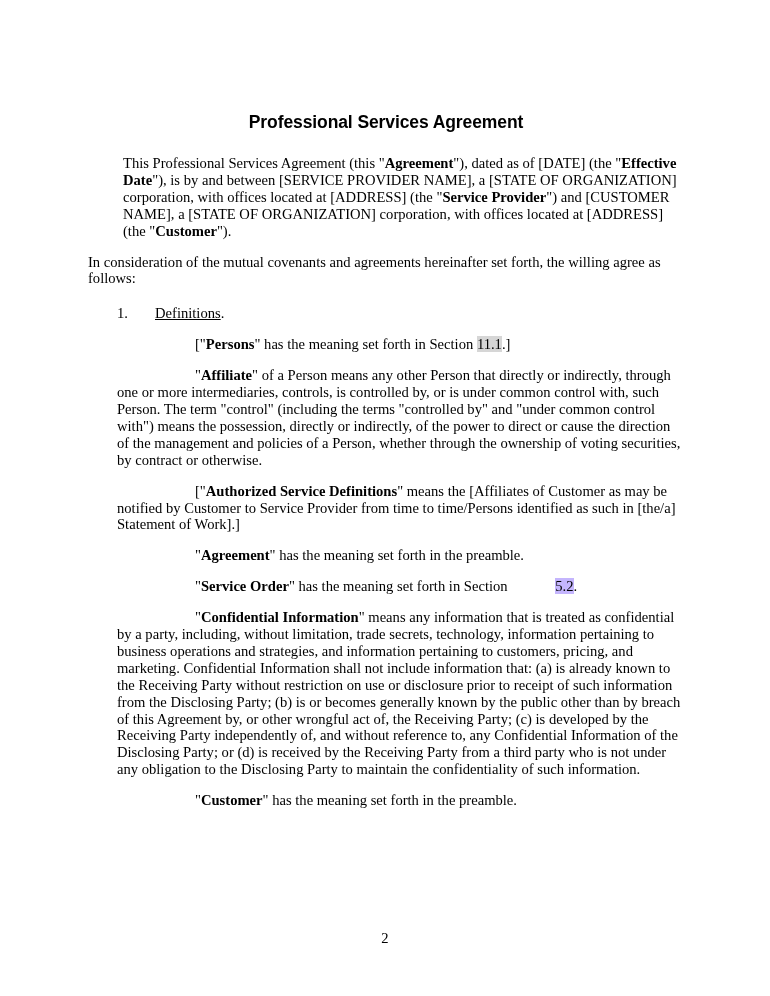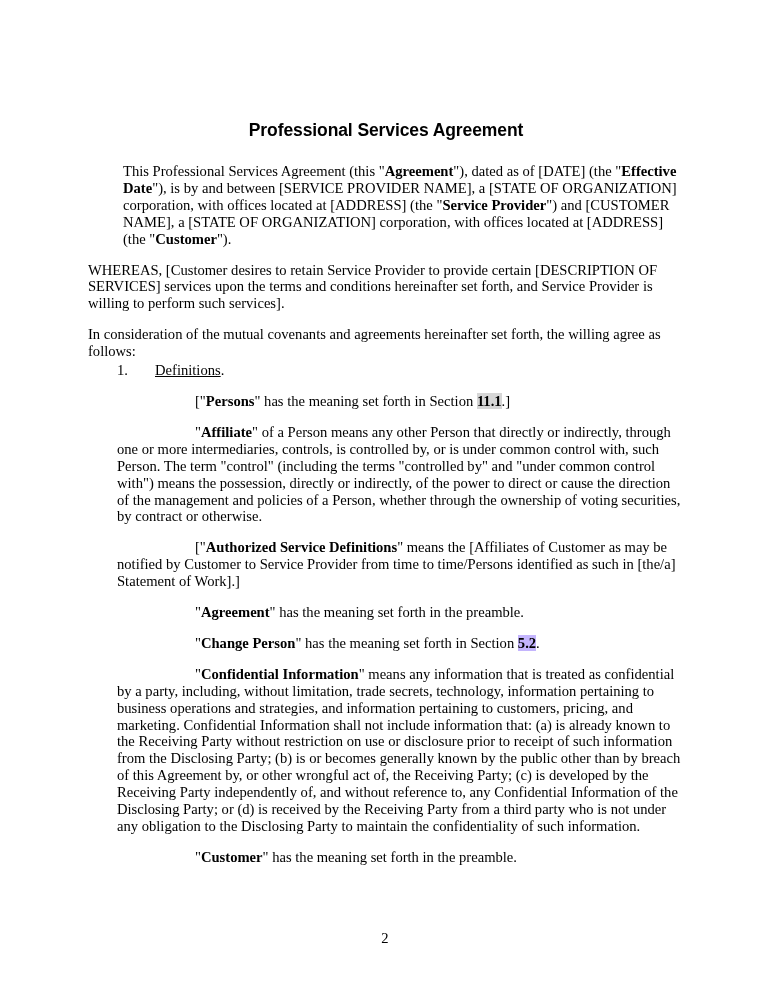--- a/index.html
+++ b/index.html
@@ -13,21 +13,21 @@
     height: 996px;
     background: #ffffff;
     box-sizing: border-box;
     overflow: hidden;
     font-family: "Liberation Serif", "DejaVu Serif", serif;
     color: #000000;
   }
   .content {
     position: absolute;
     left: 88px;
-    top: 12px;
+    top: 4px;
     width: 596px;
   }
   .doc-title {
     font-family: "Liberation Sans", "DejaVu Sans", sans-serif;
     font-weight: bold;
     font-size: 17.5px;
     text-align: center;
     margin: 0;
     padding-top: 108px;
     letter-spacing: -0.1px;
@@ -41,42 +41,41 @@
   
   .para-flush {
     margin-top: 14px;
   }
   #para-preamble {
     margin-top: 22px;
     margin-left: 35px;
   }
   
   .numbered-item {
-    margin-top: 2px;
+    margin-top: 18px;
     padding-left: 29px;
   }
   .numbered-item .num {
     display: inline-block;
     width: 38px;
   }
   .underline {
     text-decoration: underline;
   }
   
   .defn {
     margin-top: 14px;
     padding-left: 29px;
     text-indent: 78px;
   }
   b, strong {
     font-weight: bold;
   }
   .xref {
     background-color: #d6d6d6;
-    font-weight: bold;
   }
   .page-number {
     position: absolute;
     left: 0;
     right: 0;
     top: 930px;
     text-align: center;
     font-size: 14.6px;
     font-family: "Liberation Serif", "DejaVu Serif", serif;
   }
@@ -85,34 +84,33 @@
 <body>
 
 <div class="page">
 
   <div class="content">
 
     <h1 class="doc-title">Professional Services Agreement</h1>
 
     <p class="para-flush" id="para-preamble"><span>This Professional Services Agreement (this "</span><b>Agreement</b><span>"), dated as of [DATE] (the "</span><b>Effective Date</b><span>"), is by and between [SERVICE PROVIDER NAME], a [STATE OF ORGANIZATION] corporation, with offices located at [ADDRESS] (the "</span><b>Service Provider</b><span>") and [CUSTOMER NAME], a [STATE OF ORGANIZATION] corporation, with offices located at [ADDRESS] (the "</span><b>Customer</b><span>").</span></p>
 
-    <p class="para-flush">WHEREAS, [Customer desires to retain Service Provider to provide certain [DESCRIPTION OF SERVICES] services upon the terms and conditions hereinafter set forth, and Service Provider is willing to perform such services].</p>
 
     <p class="para-flush">In consideration of the mutual covenants and agreements hereinafter set forth, the willing agree as follows:</p>
 
     <p class="numbered-item">
       <span class="num">1.</span><span class="underline">Definitions</span><span>.</span>
     </p>
 
     <div id="definitions-container">
         <p class="defn"><span>["</span><b>Persons</b><span>" has the meaning set forth in Section </span><span class="xref" style="background-color: rgb(214, 214, 214);">11.1</span><span>.]</span></p>
         <p class="defn"><span>"</span><b>Affiliate</b><span>" of a Person means any other Person that directly or indirectly, through one or more intermediaries, controls, is controlled by, or is under common control with, such Person. The term "control" (including the terms "controlled by" and "under common control with") means the possession, directly or indirectly, of the power to direct or cause the direction of the management and policies of a Person, whether through the ownership of voting securities, by contract or otherwise.</span></p>
         <p class="defn"><span>["</span><b>Authorized Service Definitions</b><span>" means the [Affiliates of Customer as may be notified by Customer to Service Provider from time to time/Persons identified as such in [the/a] Statement of Work].]</span></p>
         <p class="defn"><span>"</span><b>Agreement</b><span>" has the meaning set forth in the preamble.</span></p>
-        <p class="defn"><span>"</span><b>Change Person</b><span>" has the meaning set forth in Section </span><span class="xref" style="background-color: #c4b5fd;">5.2</span><span>.</span></p>
+        <p class="defn"><span>"</span><b>Service Order</b><span>" has the meaning set forth in Section </span><span class="xref" style="background-color: #c4b5fd; margin-left: 44px;">5.2</span><span>.</span></p>
         <p class="defn"><span>"</span><b>Confidential Information</b><span>" means any information that is treated as confidential by a party, including, without limitation, trade secrets, technology, information pertaining to business operations and strategies, and information pertaining to customers, pricing, and marketing. Confidential Information shall not include information that: (a) is already known to the Receiving Party without restriction on use or disclosure prior to receipt of such information from the Disclosing Party; (b) is or becomes generally known by the public other than by breach of this Agreement by, or other wrongful act of, the Receiving Party; (c) is developed by the Receiving Party independently of, and without reference to, any Confidential Information of the Disclosing Party; or (d) is received by the Receiving Party from a third party who is not under any obligation to the Disclosing Party to maintain the confidentiality of such information.</span></p>
         <p class="defn"><span>"</span><b>Customer</b><span>" has the meaning set forth in the preamble.</span></p>
       </div>
 
   </div>
 
   <div class="page-number">2</div>
 
 </div>
 

